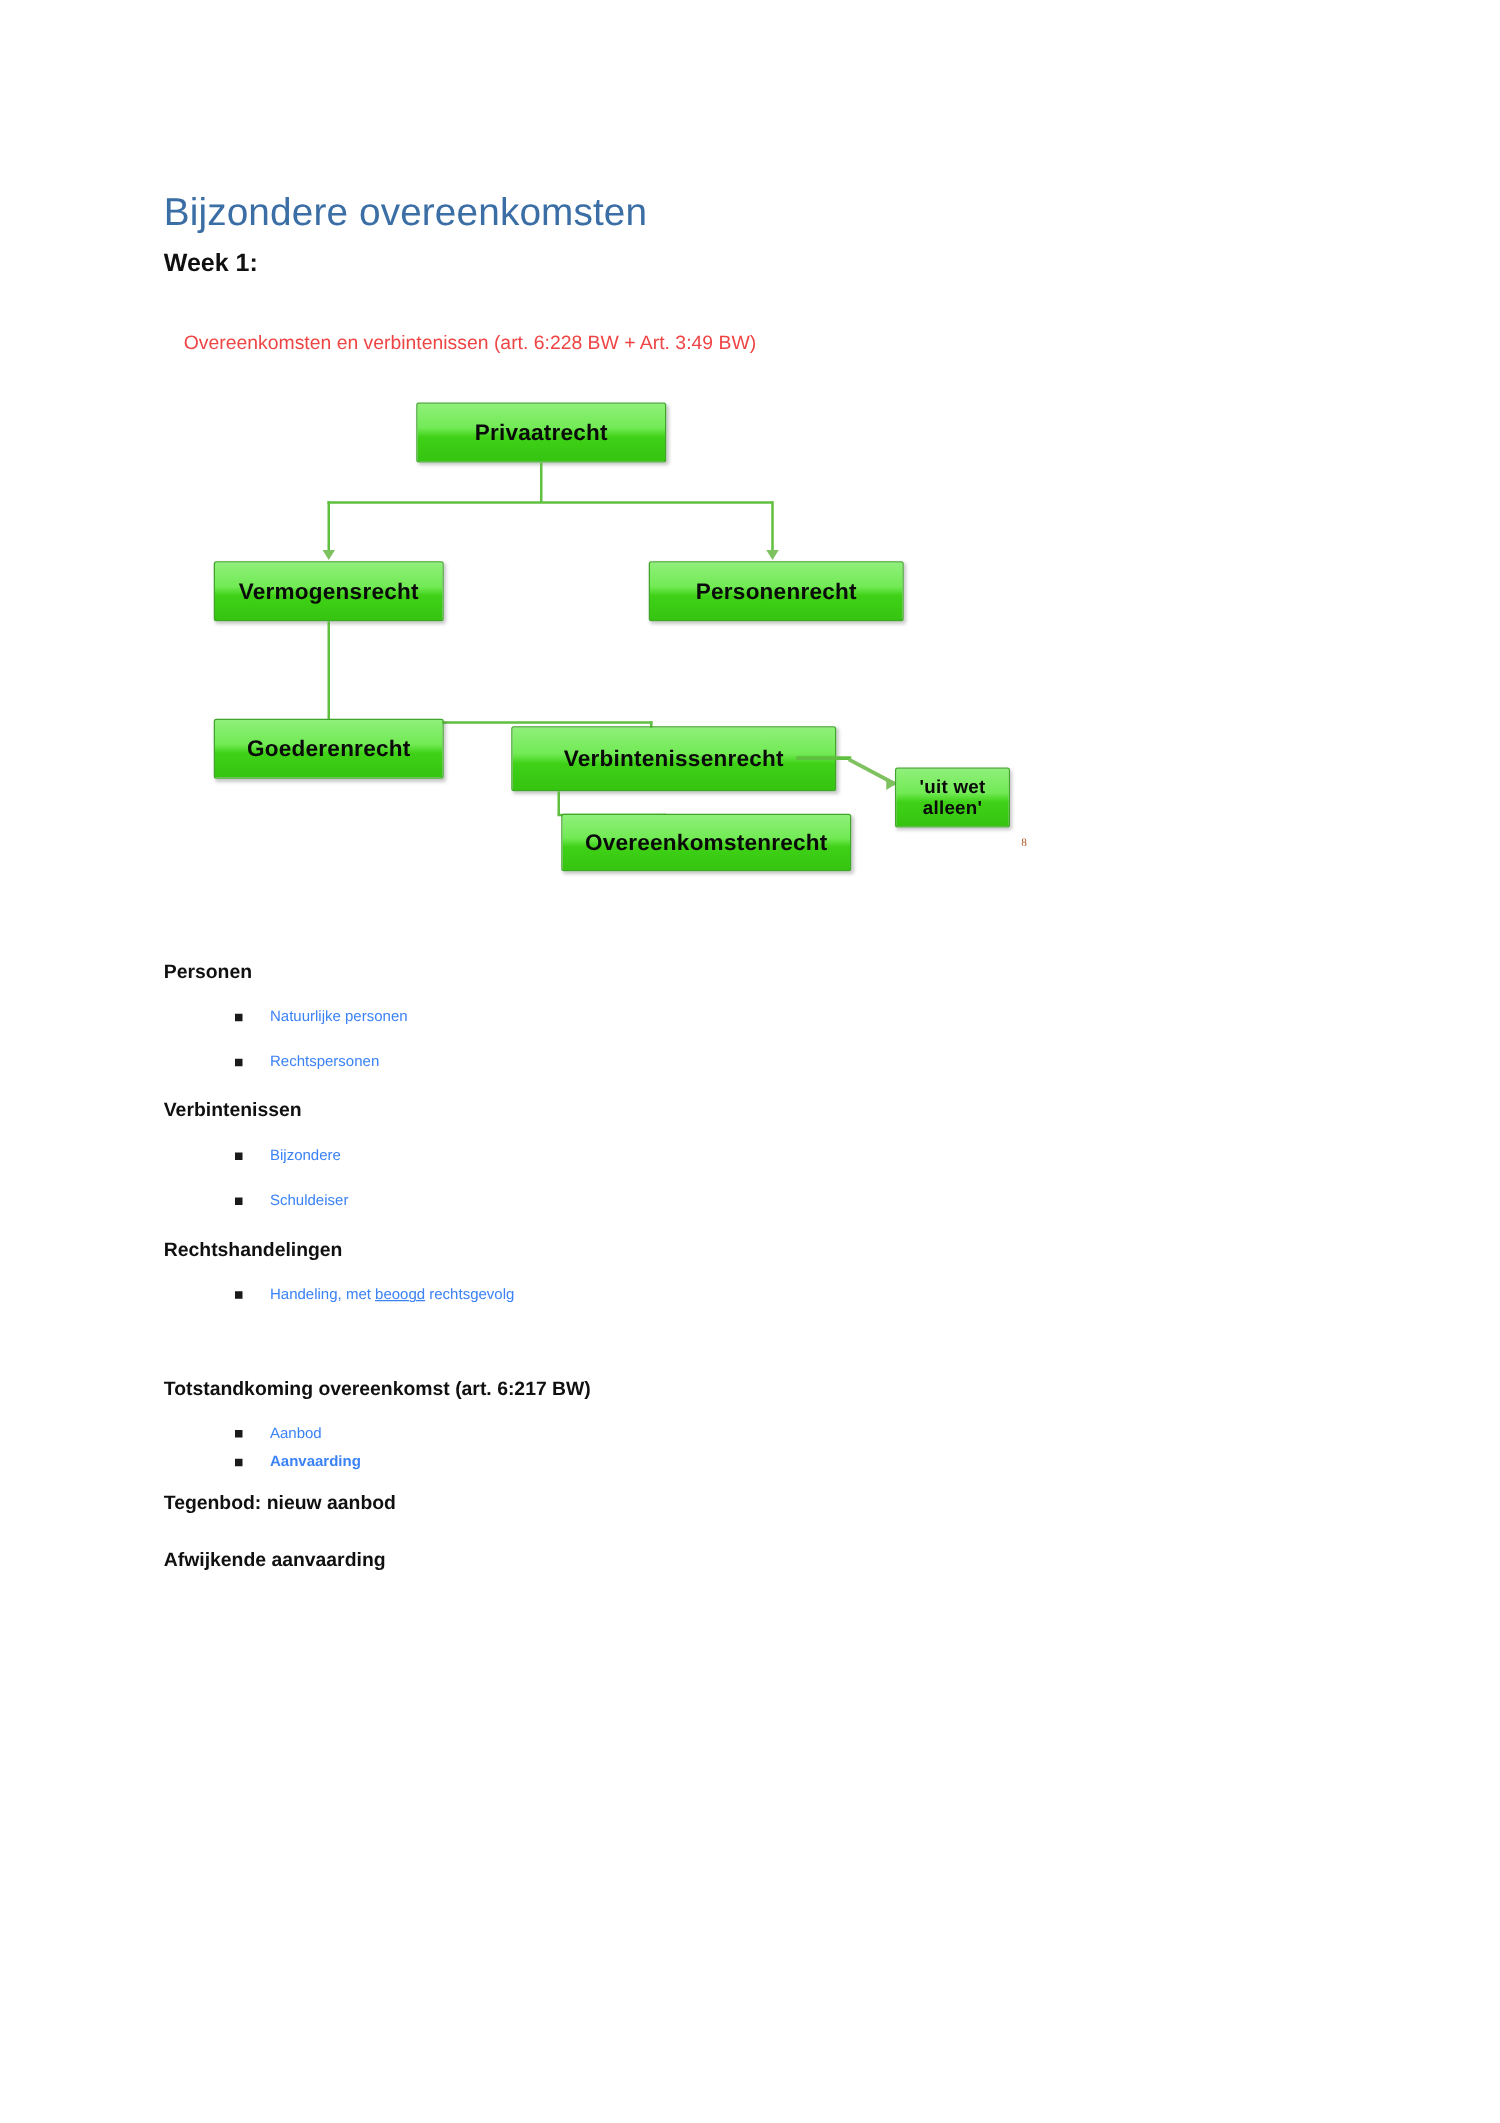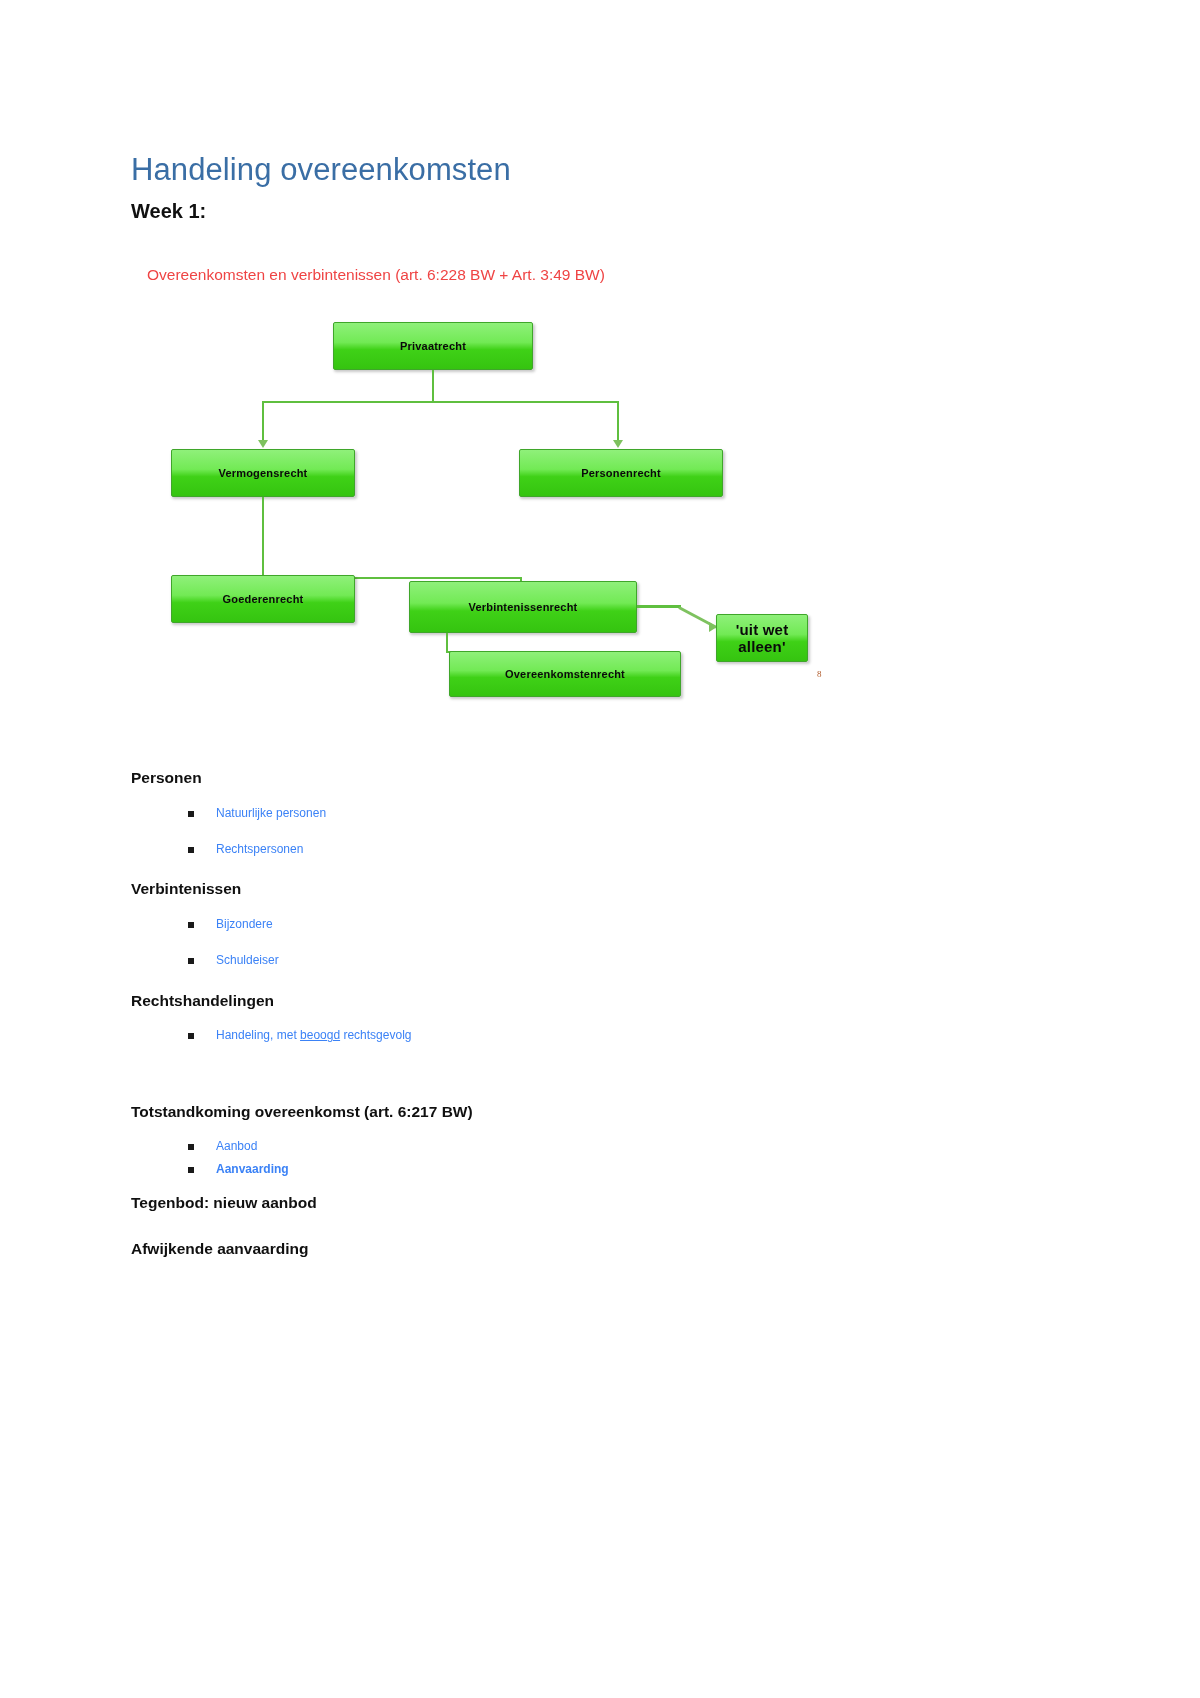--- a/index.html
+++ b/index.html
@@ -68,21 +68,21 @@
     position: absolute;
     box-sizing: border-box;
     border: 1.4px solid #3fa62a;
     border-radius: 2px;
     background: linear-gradient(to bottom, #8ff07a 0%, #72ea55 42%, #3fd117 58%, #35c410 100%);
     box-shadow: 1.5px 2px 3px rgba(0,0,0,0.22);
     display: flex;
     align-items: center;
     justify-content: center;
     text-align: center;
-    font-size: 11px;
+    font-size: 18px;
     font-weight: 600;
     color: #0a0a0a;
     letter-spacing: 0.2px;
     line-height: 1.15;
     font-family: "Liberation Sans", sans-serif;
   }
   .node.small {
     font-size: 15px;
     line-height: 1.15;
     padding: 17px 4px;
@@ -150,21 +150,21 @@
   .gap-24 { height: 24px; }
   .gap-27 { height: 27px; }
   .gap-60 { height: 60px; }
 </style>
 </head>
 <body>
 
 <div class="page">
   <div class="content">
 
-    <h1 class="doc-title">Handeling overeenkomsten</h1>
+    <h1 class="doc-title">Bijzondere overeenkomsten</h1>
 
     <div class="week-line">Week 1:</div>
 
     <div class="subtitle-line">Overeenkomsten en verbintenissen (art. 6:228 BW + Art. 3:49 BW)</div>
 
     <div class="diagram">
 
       <div class="node" style="left:184px; top:13px; width:200px; height:48px;">
         <span>Privaatrecht</span>
       </div>
@@ -194,21 +194,21 @@
       <div class="ln-v" style="left:113px; top:268px; height:38px;"></div>
       <div class="arrow-d" style="left:109px; top:303px;"></div>
 
       <div class="ln-v" style="left:371px; top:268px; height:38px;"></div>
       <div class="arrow-d" style="left:367px; top:303px;"></div>
 
       <div class="node" style="left:22px; top:266px; width:184px; height:48px;">
         <span>Goederenrecht</span>
       </div>
 
-      <div class="node" style="left:260px; top:272px; width:228px; height:52px;">
+      <div class="node" style="left:260px; top:272px; width:260px; height:52px;">
         <span>Verbintenissenrecht</span>
       </div>
 
       <div class="ln-v" style="left:297px; top:324px; height:19px;"></div>
       <div class="ln-h" style="left:297px; top:342px; width:86px;"></div>
       <div class="ln-v" style="left:382px; top:342px; height:12px;"></div>
       <div class="arrow-d" style="left:378px; top:350px;"></div>
 
       <div class="node" style="left:300px; top:342px; width:232px; height:46px;">
         <span>Overeenkomstenrecht</span>

